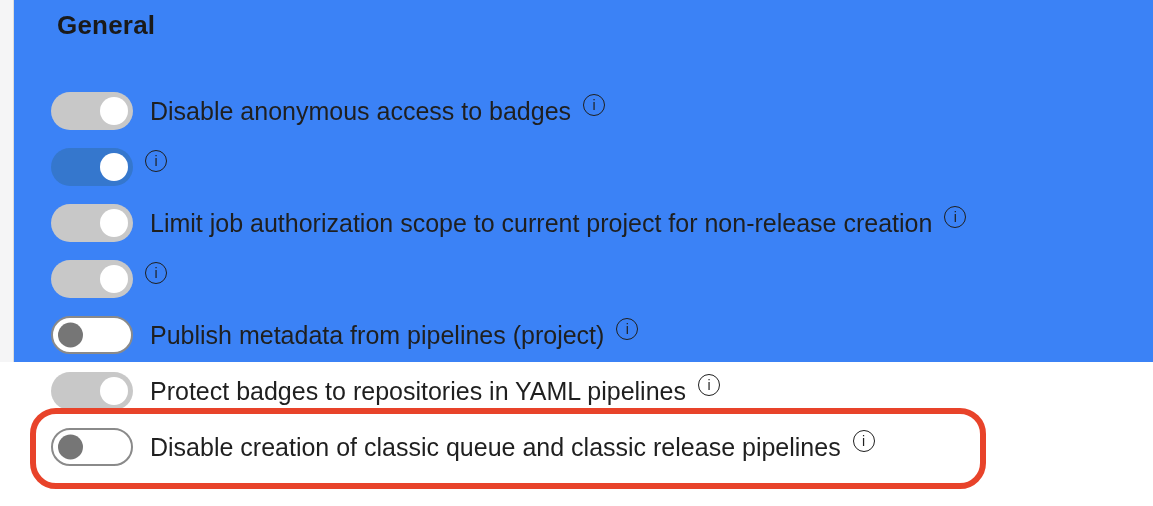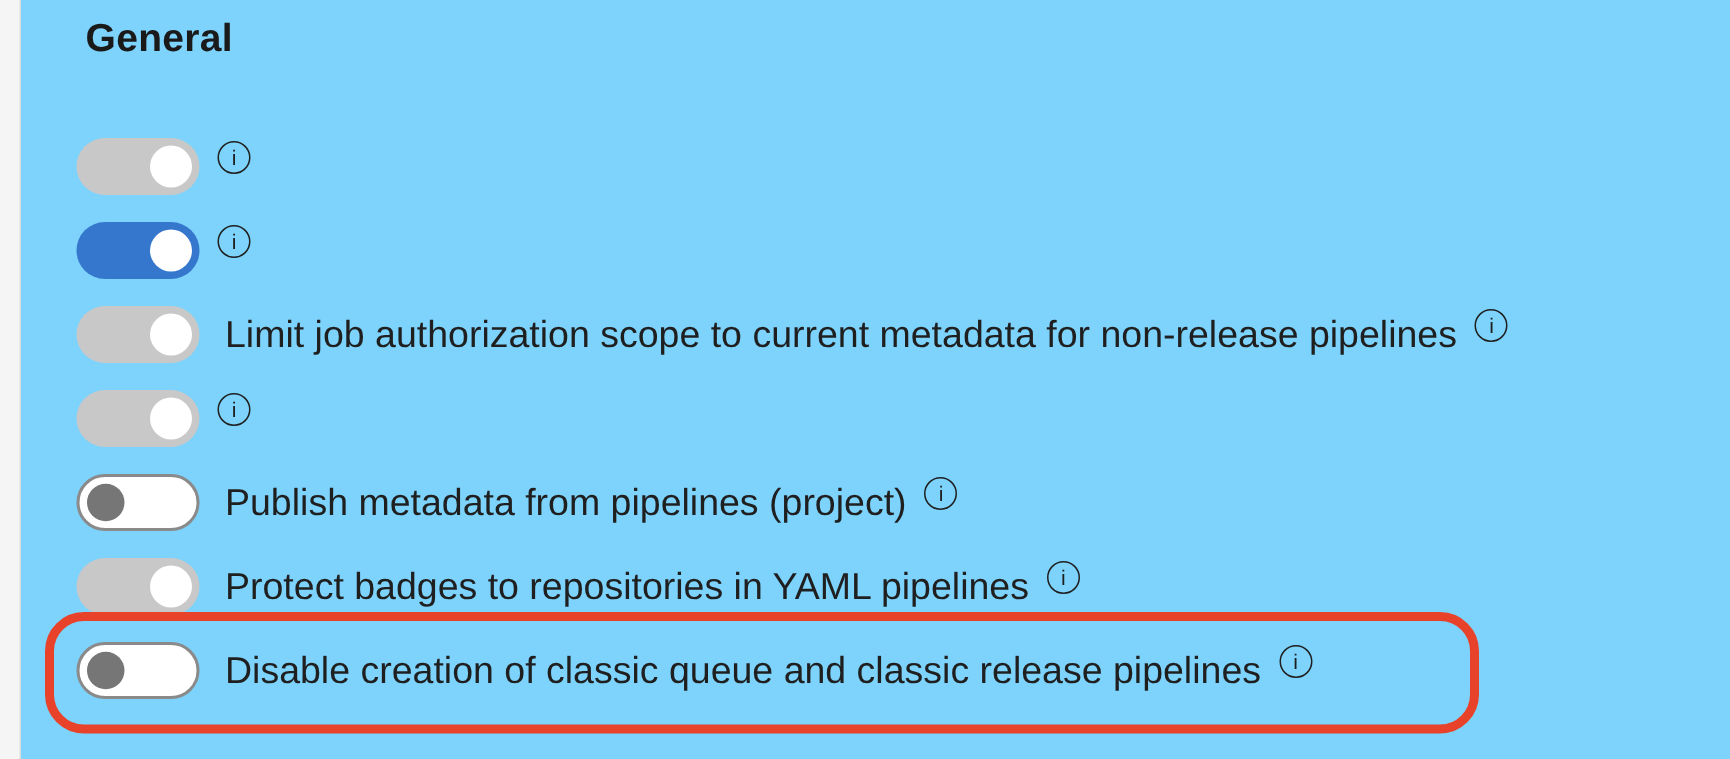--- a/index.html
+++ b/index.html
@@ -7,22 +7,22 @@
     padding: 0;
     width: 1153px;
     height: 506px;
     background: #ffffff;
     font-family: "Liberation Sans", sans-serif;
     overflow: hidden;
   }
   .page {
     position: relative;
     width: 1153px;
-    height: 506px;
-    background: #7dd3fc;
+    height: 362px;
+    background: #3b82f6;
   }
   .left-strip {
     position: absolute;
     left: 0; top: 0;
     width: 13px;
     height: 100%;
     background: #f5f5f6;
     border-right: 1px solid #dcdcdc;
   }
   .section-heading {
@@ -120,35 +120,36 @@
 <div class="page">
   <div class="left-strip"></div>
 
   <h2 class="section-heading">General</h2>
 
   <div class="rows">
   <div class="row">
     <div class="toggle on_disabled" aria-checked="true">
       <div class="knob"></div>
     </div>
+    <span class="label">Disable anonymous access to badges</span>
     <span class="info">i</span>
   </div>
 
   <div class="row">
     <div class="toggle on" aria-checked="true">
       <div class="knob"></div>
     </div>
     <span class="info">i</span>
   </div>
 
   <div class="row">
     <div class="toggle on_disabled" aria-checked="true">
       <div class="knob"></div>
     </div>
-    <span class="label">Limit job authorization scope to current metadata for non-release pipelines</span>
+    <span class="label">Limit job authorization scope to current project for non-release creation</span>
     <span class="info">i</span>
   </div>
 
   <div class="row">
     <div class="toggle on_disabled" aria-checked="true">
       <div class="knob"></div>
     </div>
     <span class="info">i</span>
   </div>
 

